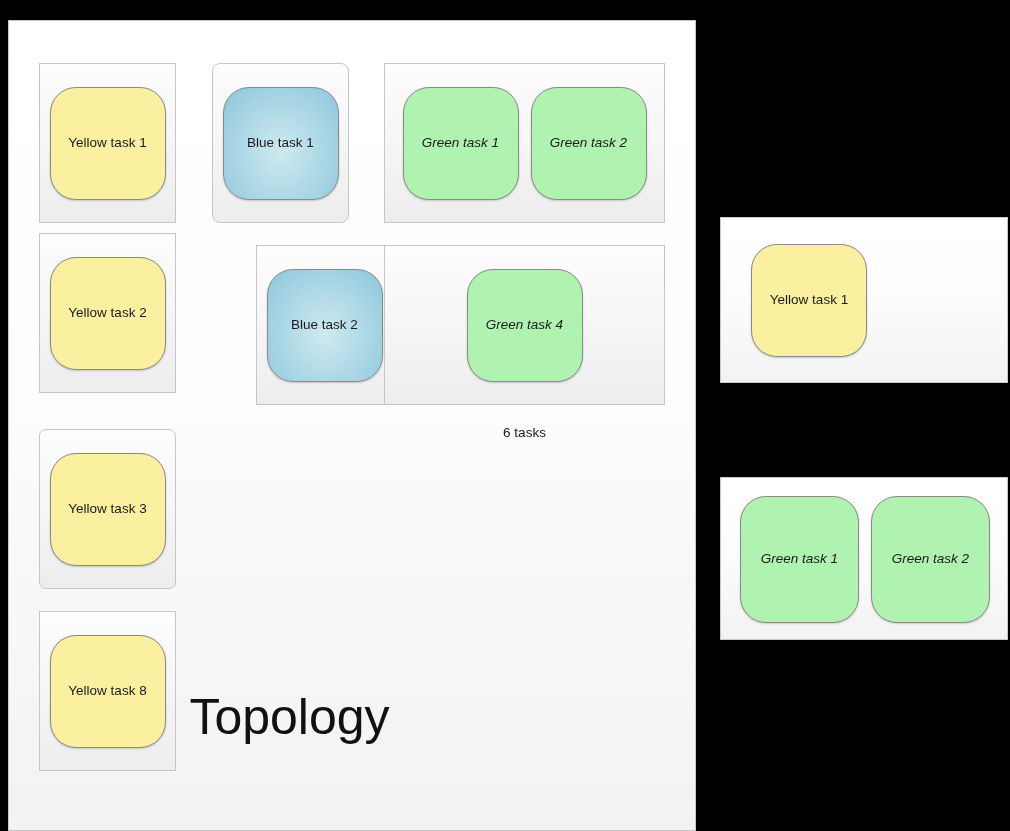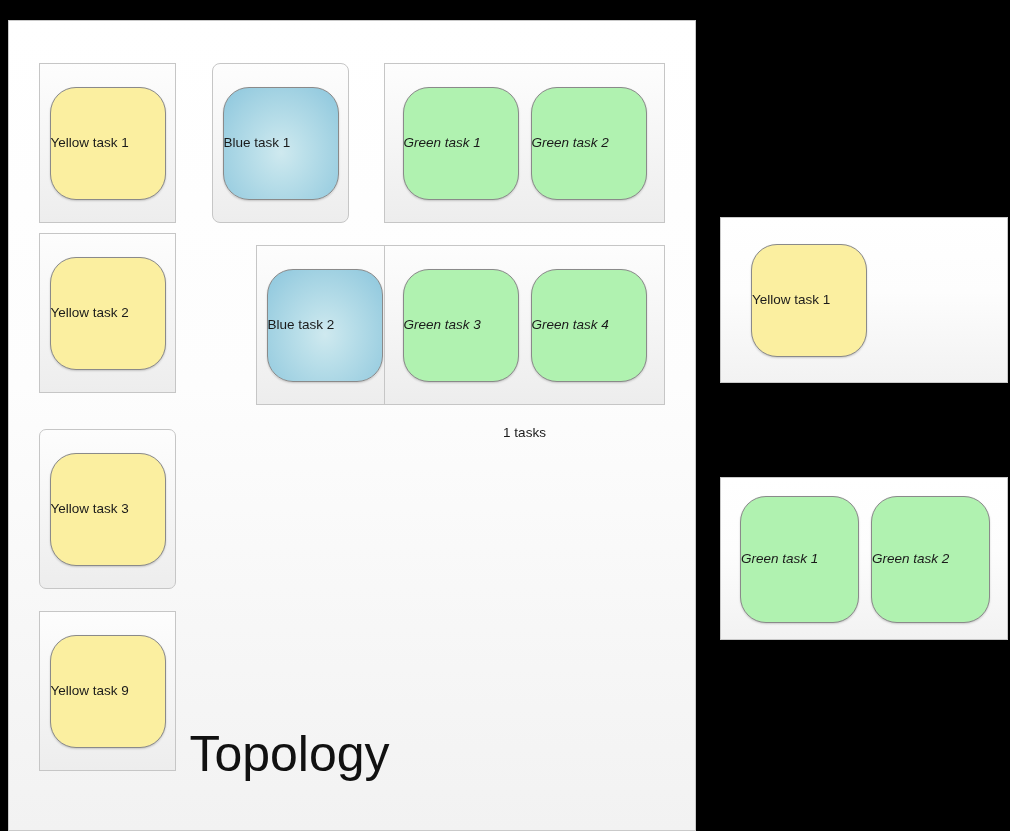--- a/index.html
+++ b/index.html
@@ -46,20 +46,21 @@
     gap: 12px;
   }
 
   
   .task-tile {
     box-sizing: border-box;
     border: 1px solid #8a8a8a;
     border-radius: 26px;
     display: flex;
     align-items: center;
+    justify-content: center;
     text-align: center;
     color: #1a1a1a;
     font-size: 13.5px;
     line-height: 1.2;
     box-shadow: 0 1px 2px rgba(0,0,0,0.18);
     user-select: none;
   }
   .task-tile.yellow {
     background: #fbefa0;
   }
@@ -78,21 +79,21 @@
     color: #1a1a1a;
     text-align: center;
     user-select: none;
   }
 
   
   #topology-title {
     position: absolute;
     left: 0;
     right: 0;
-    top: 704px;
+    top: 667px;
     text-align: center;
     font-size: 50px;
     color: #111111;
     letter-spacing: 0px;
     user-select: none;
   }
   
   #topology-title { left: 90px; right: 215px; }
 </style>
 </head>
@@ -128,38 +129,35 @@
   </div>
 
   <div class="task-group" style="left:203px; top:224px; width:137px; height:160px;margin-left:44px;">
     <div class="task-tile blue" style="width:116px; height:113px;">
       <span>Blue task 2</span>
     </div>
   </div>
 
   <div class="task-group" style="left:375px; top:224px; width:281px; height:160px;">
     <div class="task-tile green" style="width:116px; height:113px;">
-      <span>Green task 3</span>
-    </div>
-    <div class="task-tile green" style="width:116px; height:113px;">
       <span>Green task 4</span>
     </div>
   </div>
 
-  <div class="group-caption" style="left:375px; top:404px; width:281px;">1 tasks</div>
+  <div class="group-caption" style="left:375px; top:404px; width:281px;">6 tasks</div>
 
   <div class="task-group" style="left:30px; top:408px; width:137px; height:160px;border-radius:7px;">
     <div class="task-tile yellow" style="width:116px; height:113px;">
       <span>Yellow task 3</span>
     </div>
   </div>
 
   <div class="task-group" style="left:30px; top:590px; width:137px; height:160px;">
     <div class="task-tile yellow" style="width:116px; height:113px;">
-      <span>Yellow task 9</span>
+      <span>Yellow task 8</span>
     </div>
   </div>
 
   <div id="topology-title">Topology</div>
 
 </div>
 
 <div class="panel" style="left:720px; top:217px; width:288px; height:166px;">
   <div class="task-group" style="left:14px; top:12px; width:260px; height:140px; border:none; background:transparent; justify-content:flex-start; padding-left:16px;">
     <div class="task-tile yellow" style="width:116px; height:113px;">

